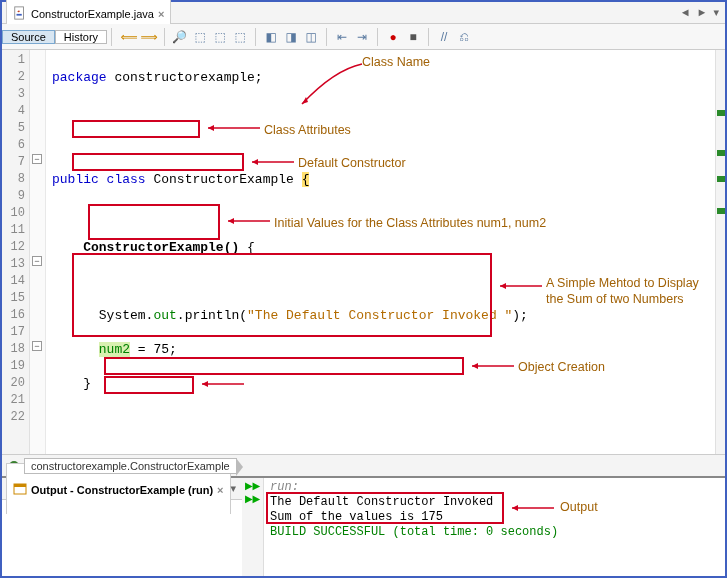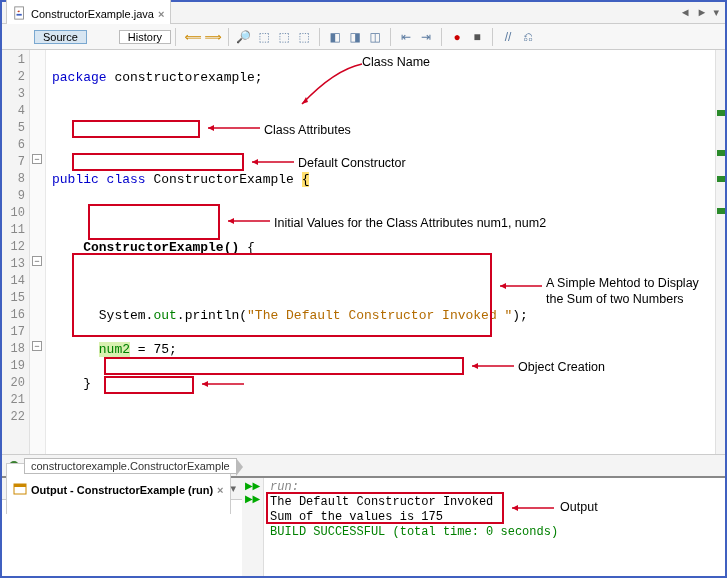--- a/index.html
+++ b/index.html
@@ -9,21 +9,21 @@
   
   .tab-row { display: flex; align-items: center; background: #f4f4f4; border-bottom: 1px solid #ccc; height: 22px; padding-left: 4px; }
   .tab { display: flex; align-items: flex-end; gap: 4px; background: #fff; border: 1px solid #ccc; border-bottom: none; padding: 18px 6px; font-size: 11px; }
   .tab svg { width: 14px; height: 14px; }
   .tab .close { color: #888; font-weight: bold; cursor: pointer; }
   .tab-row .spacer { flex: 1; }
   .win-ctrl { display: flex; gap: 6px; padding-right: 6px; color: #666; }
 
   
   .ed-toolbar { display: flex; align-items: center; height: 26px; border-bottom: 1px solid #ccc; background: #f7f7f7; }
-  .seg-btn { font-size: 11px; padding: 0 8px; border: 1px solid #bbb; background: #fff; cursor: pointer; margin-left: 32px; }
+  .seg-btn { font-size: 11px; padding: 0 8px; border: 1px solid #bbb; background: #fff; cursor: pointer; }
   .seg-btn.active { background: #d8e6f2; border-color: #7aa8d0; }
   .tb-sep { width: 1px; height: 18px; background: #ccc; margin: 0 4px; }
   .tb-icons { display: flex; align-items: center; gap: 2px; padding-left: 4px; }
   .tb-icons span { width: 18px; height: 18px; display: inline-flex; align-items: center; justify-content: center; font-size: 12px; color: #5a7aa0; border: 1px solid transparent; border-radius: 2px; }
 
   
   .editor-wrap { display: flex; flex: 1; overflow: hidden; position: relative; }
   .gutter { width: 28px; background: #f4f4f4; border-right: 1px solid #e0e0e0; text-align: right; padding: 2px 4px 0 0; color: #888; font-family: "Courier New", monospace; font-size: 12px; line-height: 17px; }
   .fold-col { width: 16px; background: #fafafa; border-right: 1px solid #e8e8e8; position: relative; }
   .fold-mark { position: absolute; left: 2px; width: 10px; height: 10px; border: 1px solid #999; background: #fff; font-size: 9px; line-height: 8px; text-align: center; color: #555; }
@@ -32,21 +32,21 @@
   .err-strip .m { position: absolute; left: 1px; width: 8px; height: 6px; background: #2a8a2a; }
 
   .kw { color: #0000cc; }
   .str { color: #b36b00; }
   .fld { color: #008000; }
   .m-hl { background: #d8f0b0; }
   .brace-hl { background: #ffe070; }
   .bold { font-weight: bold; }
 
   .redbox { position: absolute; border: 2px solid #d00020; pointer-events: none; background: transparent; }
-  .anno { position: absolute; color: #000000; font-family: "Segoe UI", sans-serif; font-size: 12.5px; white-space: nowrap; pointer-events: none; }
+  .anno { position: absolute; color: #a16207; font-family: "Segoe UI", sans-serif; font-size: 12.5px; white-space: nowrap; pointer-events: none; }
   .arrow { position: absolute; pointer-events: none; }
 
   
   .breadcrumb { height: 22px; border-top: 1px solid #ccc; background: #f4f4f4; display: flex; align-items: center; padding: 0 6px; font-size: 11px; color: #333; }
   .breadcrumb svg { width: 12px; height: 12px; margin-right: 4px; }
   .bc-chip { background: #fff; border: 1px solid #bbb; padding: 1px 6px; position: relative; }
   .bc-chip::after { content: ""; position: absolute; right: -7px; top: -1px; border-top: 9px solid transparent; border-bottom: 9px solid transparent; border-left: 7px solid #bbb; }
 
   
   .output-panel { height: 100px; border-top: 2px solid #888; background: #fff; display: flex; flex-direction: row; }

